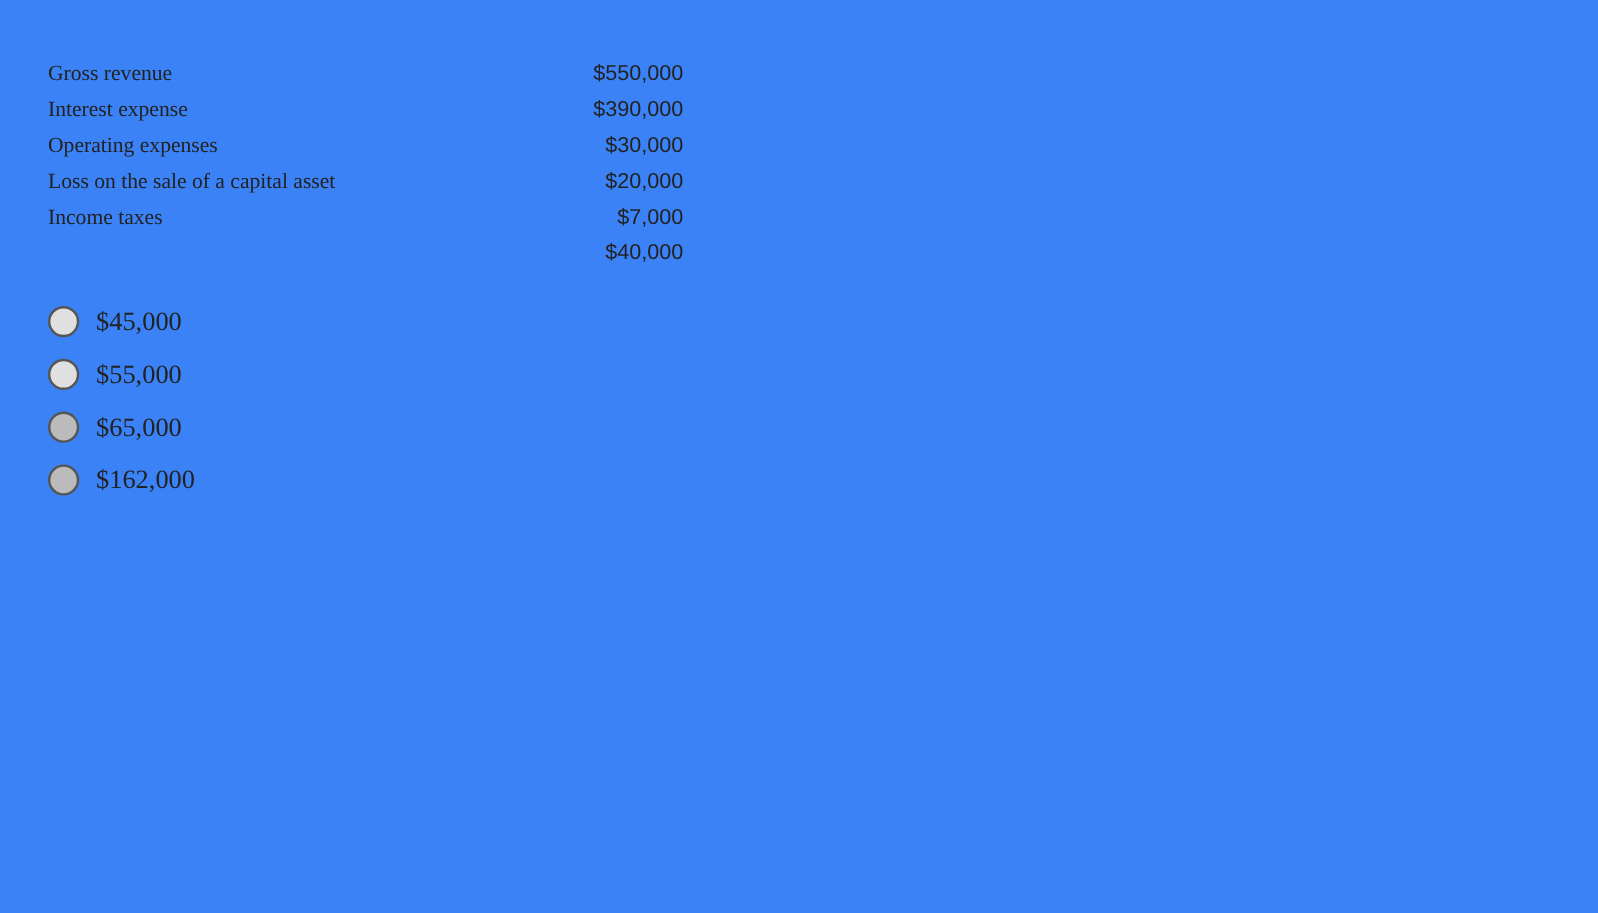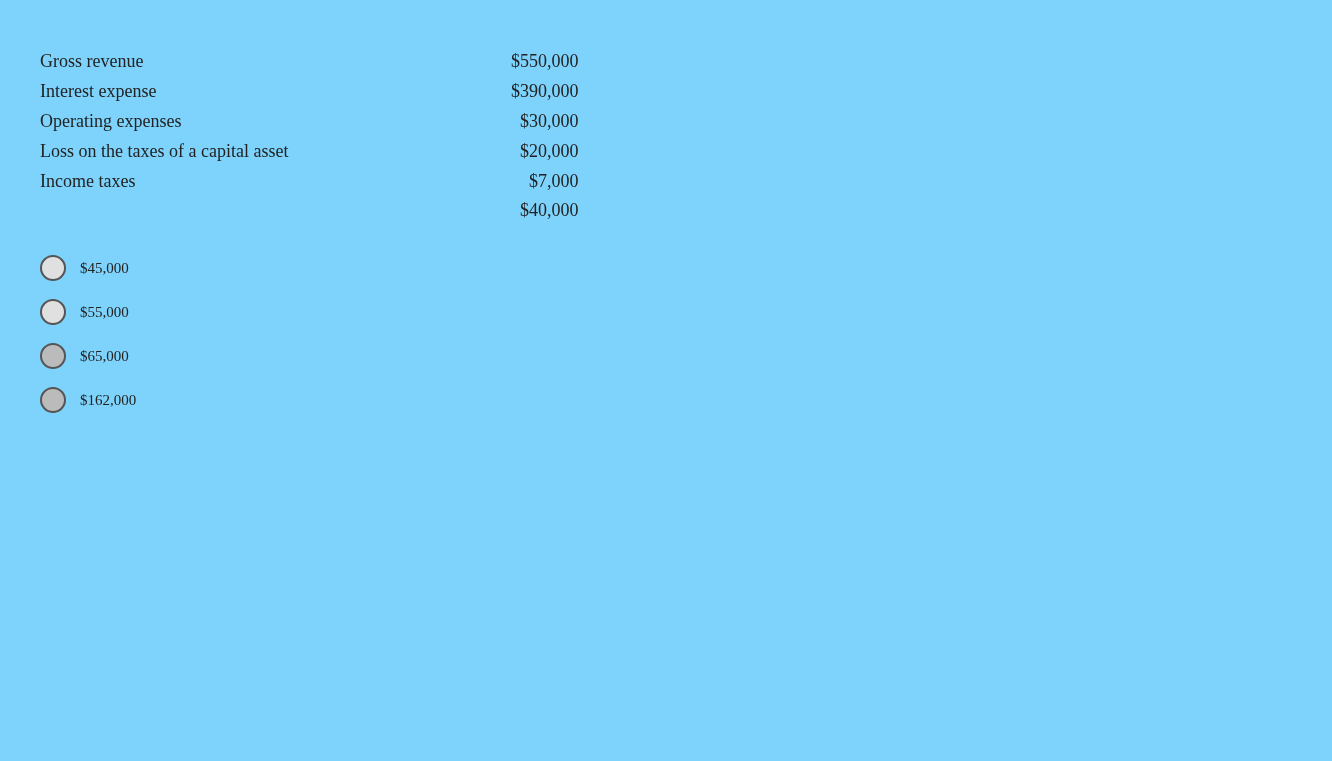--- a/index.html
+++ b/index.html
@@ -15,21 +15,21 @@
       font-family: Georgia, 'Times New Roman', serif;
       display: flex;
       align-items: flex-start;
       justify-content: flex-start;
       overflow: hidden;
     }
 
     .page-container {
       width: 1332px;
       height: 761px;
-      background-color: #7dd3fc;
+      background-color: #3b82f6;
       padding: 20px 30px;
       position: relative;
     }
 
     .question-text {
       font-size: 18px;
       color: #222;
       line-height: 1.5;
       margin-bottom: 28px;
       font-family: Georgia, serif;
@@ -60,21 +60,21 @@
       font-size: 18px;
       color: #222;
       line-height: 1.55;
       font-family: Georgia, serif;
     }
 
     .row-value {
       font-size: 18px;
       color: #222;
       line-height: 1.55;
-      font-family: Liberation Serif, serif;
+      font-family: Liberation Sans, sans-serif;
       min-width: 90px;
       text-align: right;
     }
 
     .options-section {
       display: flex;
       flex-direction: column;
       gap: 18px;
       margin-left: 10px;
     }
@@ -96,38 +96,38 @@
       display: flex;
       align-items: center;
       justify-content: center;
     }
 
     .radio-circle.filled {
       background: #bbb;
     }
 
     .option-label {
-      font-size: 15px;
+      font-size: 22px;
       color: #222;
       font-family: Georgia, serif;
     }
   </style>
 </head>
 <body>
 
 <div class="page-container">
 
   <div class="question-text"></div>
 
   <div class="income-table">
     <div class="labels-col">
     <div class="row-label">Gross revenue</div>
         <div class="row-label">Interest expense</div>
         <div class="row-label">Operating expenses</div>
-        <div class="row-label">Loss on the taxes of a capital asset</div>
+        <div class="row-label">Loss on the sale of a capital asset</div>
         <div class="row-label">Income taxes</div>
       </div>
     <div class="values-col">
     <div class="row-value">$550,000</div>
         <div class="row-value">$390,000</div>
         <div class="row-value">$30,000</div>
         <div class="row-value">$20,000</div>
         <div class="row-value">$7,000</div>
         <div class="row-value">$40,000</div>
       </div>

